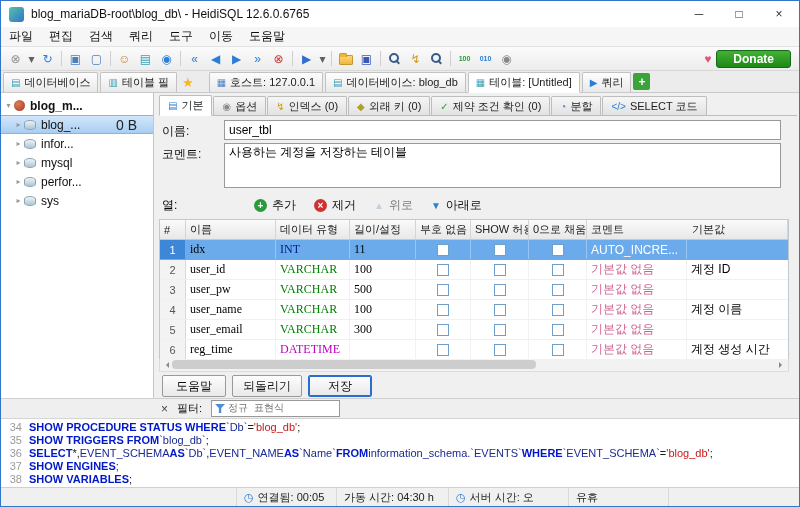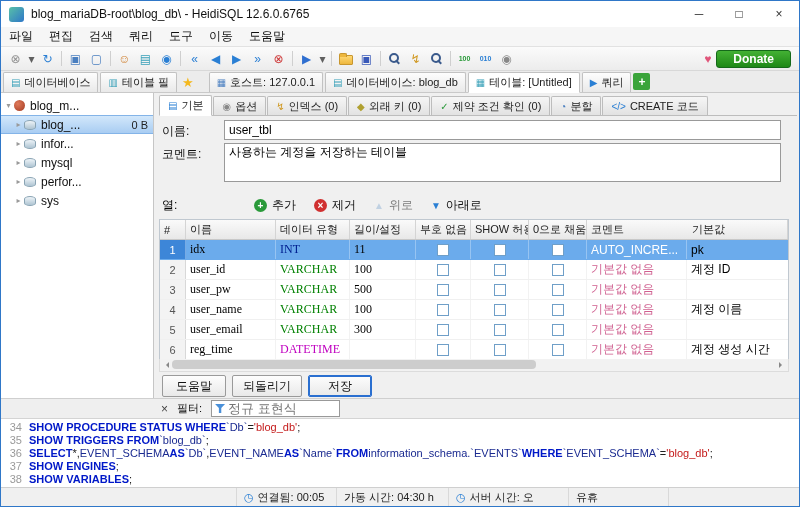--- a/index.html
+++ b/index.html
@@ -33,32 +33,32 @@
 .star{color:#f4b81e;font-size:13px;padding:0 3px;margin-bottom:2px}
 .gap{width:8px}
 .addtab{width:17px;height:17px;display:flex;align-items:center;justify-content:center;color:#fff;background:#3aa43a;border-radius:2px;font-weight:bold;margin-bottom:2px;font-size:12px}
 .content{display:flex;height:305px}
 .sidebar{width:153px;background:#fff;border-right:1px solid #c6c6c6;padding-top:3px;font-size:12px;overflow:hidden}
 .trow{height:19px;display:flex;align-items:center;white-space:nowrap}
 .trow .caret{width:11px;text-align:center;color:#9a9a9a;font-size:8px;flex:0 0 auto}
 .seal{width:11px;height:11px;border-radius:50%;background:radial-gradient(circle at 35% 35%,#e07a5a,#a33a22);flex:0 0 auto}
 .dbicon{width:12px;height:10px;background:linear-gradient(#eef4f8,#aec4d2);border:1px solid #8aa4b4;border-radius:6px/3px;flex:0 0 auto}
 .tlabel{margin-left:5px;color:#111;overflow:hidden}
-.trow.bold .tlabel{font-weight:normal}
-.tsize{margin-left:auto;margin-right:5px;font-size:11px;color:#222}
+.trow.bold .tlabel{font-weight:bold}
+.tsize{margin-left:auto;margin-right:16px;font-size:14px;color:#222}
 .trow.sel{background:linear-gradient(#d2e7fb,#a9cdf2);border-top:1px solid #84b4e8;border-bottom:1px solid #84b4e8}
 .editor{flex:1;position:relative;background:#f0f0f0;font-size:12px;overflow:hidden}
 .etabs{position:absolute;top:2px;left:5px;right:2px;height:21px;display:flex;align-items:flex-end;gap:1px;border-bottom:1px solid #bdbdbd;font-size:11px}
 .etab{height:19px;display:flex;align-items:center;gap:4px;padding:0 8px;background:linear-gradient(#f6f6f6,#e2e2e2);border:1px solid #bdbdbd;border-bottom:none;border-radius:2px 2px 0 0;white-space:nowrap;color:#222}
 .etab.active{height:21px;background:#fff;margin-bottom:-1px;border-bottom:1px solid #fff;z-index:1}
 .frow{position:absolute;left:8px;right:18px;display:flex}
 .frow label{width:62px;padding-top:3px;color:#111;flex:0 0 auto}
 .frow input,.frow textarea{flex:1;border:1px solid #999;background:#fff;font-size:12px;padding:1px 4px;font-family:inherit}
 #row-name{top:27px;height:20px}
-#row-comment{top:50px;height:39px}
+#row-comment{top:50px;height:45px}
 #row-comment textarea{resize:none;line-height:15px}
 .colsec{position:absolute;top:102px;left:8px;right:10px;height:20px;display:flex;align-items:center}
 .clabel{width:62px;flex:0 0 auto}
 .colbtns{display:flex;gap:18px;margin-left:30px}
 .cbtn{display:flex;align-items:center;gap:5px;color:#111}
 .cbtn .ci{font-size:10px;font-weight:bold}
 .circle{width:13px;height:13px;border-radius:50%;color:#fff;display:flex;align-items:center;justify-content:center;font-size:10px;font-weight:bold}
 .cbtn.disabled{opacity:.55}
 .grid{position:absolute;top:126px;left:5px;right:10px;border:1px solid #c0c8d0;background:#fff}
 .ghead{display:flex;height:20px;background:linear-gradient(#fafafa,#e8e8e8);border-bottom:1px solid #c8c8c8;font-size:11px;color:#222}
@@ -78,21 +78,21 @@
 .hscroll::after{content:"";position:absolute;right:3px;top:3px;border:3px solid transparent;border-left-color:#888}
 .hthumb{position:absolute;left:12px;top:1px;height:9px;width:58%;background:#cdcdcd;border-radius:4px}
 .btnrow{position:absolute;top:282px;left:8px;display:flex;gap:6px}
 .abtn{min-width:64px;height:22px;background:linear-gradient(#fdfdfd,#e9e9e9);border:1px solid #9a9a9a;border-radius:2px;font-size:12px;display:flex;align-items:center;justify-content:center;padding:0 10px;color:#111;cursor:pointer}
 .abtn.default{border:1px solid #2a6fd0;box-shadow:0 0 0 1px #2a6fd0 inset}
 .filterbar{height:20px;background:#efefef;border-top:1px solid #cfcfcf;display:flex;align-items:center;font-size:11px;padding-left:160px;gap:9px}
 .fclose{color:#444;font-size:12px}
 .flabel{color:#111}
 .finput-wrap{display:flex;align-items:center;background:#fff;border:1px solid #999;height:17px;padding:0 3px;gap:3px}
 .i-funnel{width:10px;height:9px;background:#4a90d9;clip-path:polygon(0 0,100% 0,62% 45%,62% 100%,38% 100%,38% 45%);flex:0 0 auto}
-.finput{border:none;outline:none;width:108px;font-size:13px;height:100%;font-family:Liberation Sans, sans-serif}
+.finput{border:none;outline:none;width:108px;font-size:10px;height:100%;font-family:Liberation Mono, monospace}
 .sqllog{height:69px;background:#fff;border-top:1px solid #d4d4d4;font-family:"DejaVu Sans Mono","Liberation Mono",monospace;font-size:11px;overflow:hidden;padding-top:2px}
 .sline{display:flex;height:13px;line-height:13px;white-space:nowrap}
 .sline .ln{width:28px;text-align:right;padding-right:7px;color:#9a9a9a;flex:0 0 auto}
 .kw{color:#0018c8;font-weight:bold}
 .id{color:#1a2a90}
 .pl{color:#202020}
 .str{color:#c41a1a}
 .statusbar{height:19px;background:#f0f0f0;border-top:1px solid #cfcfcf;display:flex;align-items:center;font-size:11px;color:#222}
 .sseg{height:100%;display:flex;align-items:center;gap:4px;padding:0 7px;border-right:1px solid #d9d9d9;white-space:nowrap;overflow:hidden}
 .sseg:nth-child(1){min-width:236px}
@@ -298,21 +298,21 @@
           <div class="etab">
             <span class="tabicon" style="color: rgb(42, 154, 58);">✓</span>
             <span>제약 조건 확인 (0)</span>
           </div>
           <div class="etab">
             <span class="tabicon" style="color: rgb(74, 127, 192);">◔</span>
             <span>분할</span>
           </div>
           <div class="etab">
             <span class="tabicon" style="color: rgb(42, 127, 212);">&lt;/&gt;</span>
-            <span>CREATE 코드</span>
+            <span>SELECT 코드</span>
           </div>
         </div>
       <div class="frow" id="row-name">
         <label>이름:</label>
         <input value="user_tbl" style="">
       </div>
       <div class="frow" id="row-comment">
         <label>코멘트:</label>
         <textarea style="">사용하는 계정을 저장하는 테이블</textarea>
       </div>
@@ -358,21 +358,20 @@
               <div class="gc center c4">
                 <span class="cb"></span>
               </div>
               <div class="gc center c5">
                 <span class="cb"></span>
               </div>
               <div class="gc center c6">
                 <span class="cb"></span>
               </div>
               <div class="gc c7" style="color: rgb(255, 255, 255);">AUTO_INCRE...</div>
-              <div class="gc c8">pk</div>
             </div>
             <div class="grow">
               <div class="gc num c0">2</div>
               <div class="gc c1 mono">user_id</div>
               <div class="gc c2 mono" style="color: rgb(0, 128, 0);">VARCHAR</div>
               <div class="gc c3 mono">100</div>
               <div class="gc center c4">
                 <span class="cb"></span>
               </div>
               <div class="gc center c5">

